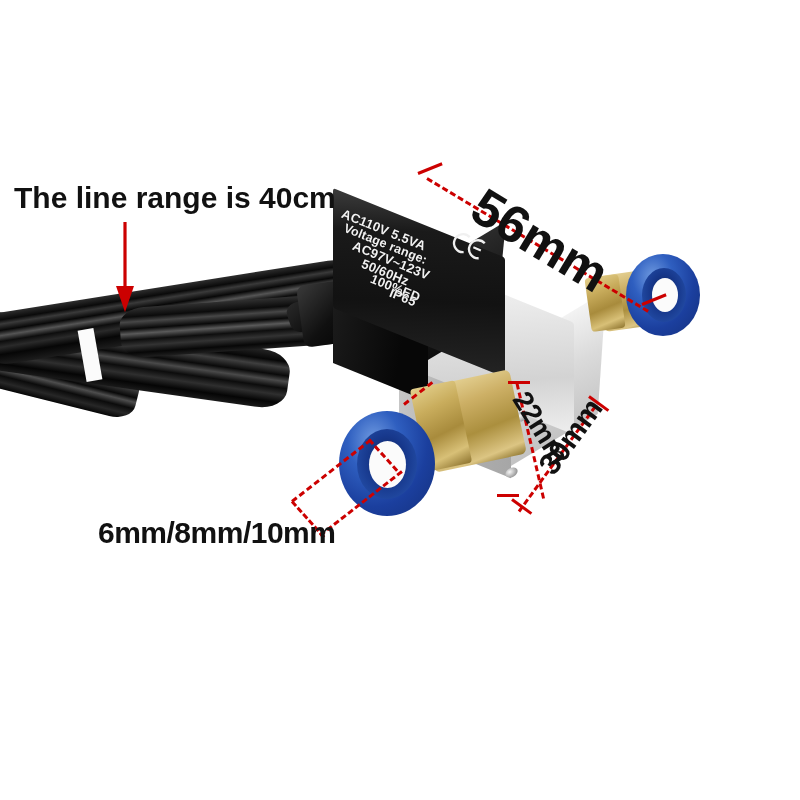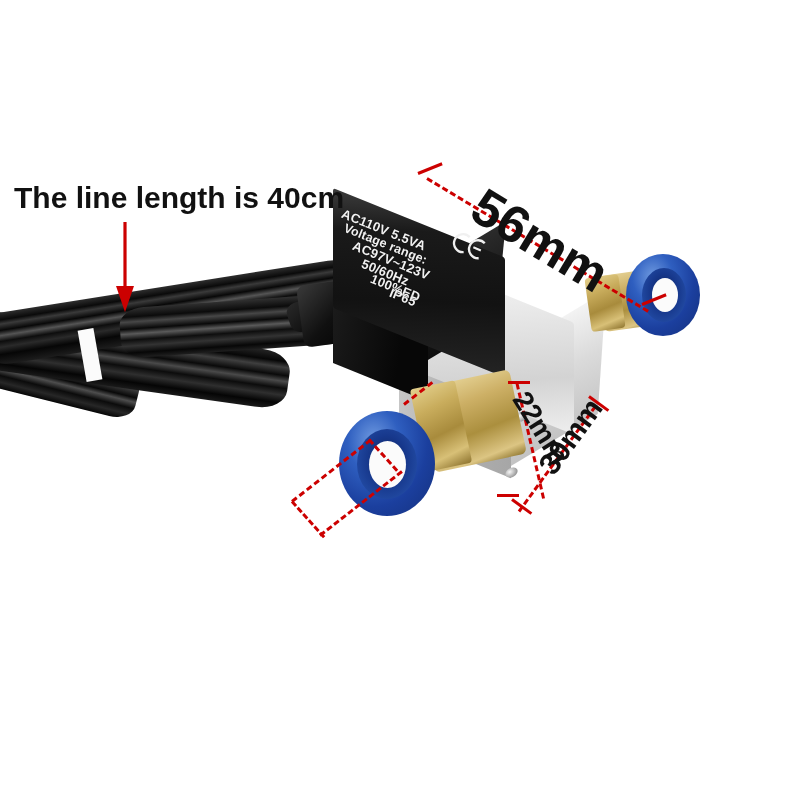--- a/index.html
+++ b/index.html
@@ -320,27 +320,28 @@
   <div class="dimline" style="left:519px; top:510px; width:130px; transform:rotate(-54deg);"></div>
   <div class="tick" style="left:512px; top:498px; width:24px; transform:rotate(36deg);"></div>
   <div class="tick" style="left:589px; top:395px; width:24px; transform:rotate(36deg);"></div>
 
   <div class="dimline" style="left:292px; top:500px; width:100px; transform:rotate(-38deg);"></div>
   <div class="dimline" style="left:292px; top:500px; width:48px; transform:rotate(48deg);"></div>
   <div class="dimline" style="left:320px; top:534px; width:104px; transform:rotate(-38deg);"></div>
   <div class="dimline" style="left:369px; top:438px; width:42px; transform:rotate(48deg);"></div>
   <div class="dimline" style="left:404px; top:403px; width:36px; transform:rotate(-38deg);"></div>
 
-  <div class="anno" id="anno-line-length">The line length is 40cm</div>
+  <div class="anno" id="anno-line-length">The line range is 40cm</div>
 
   <svg id="red-arrow" viewBox="0 0 26 90">
     <line x1="13" y1="0" x2="13" y2="72" stroke="#cc0000" stroke-width="3.2"></line>
     <polygon points="13,90 4,64 22,64" fill="#cc0000"></polygon>
   </svg>
 
   <div class="anno" id="anno-56">56mm</div>
 
   <div class="anno" id="anno-22">22mm</div>
 
   <div class="anno" id="anno-30">30mm</div>
 
+  <div class="anno" id="anno-port-size">6mm/8mm/10mm</div>
 
 </div>
 
 </body></html>

